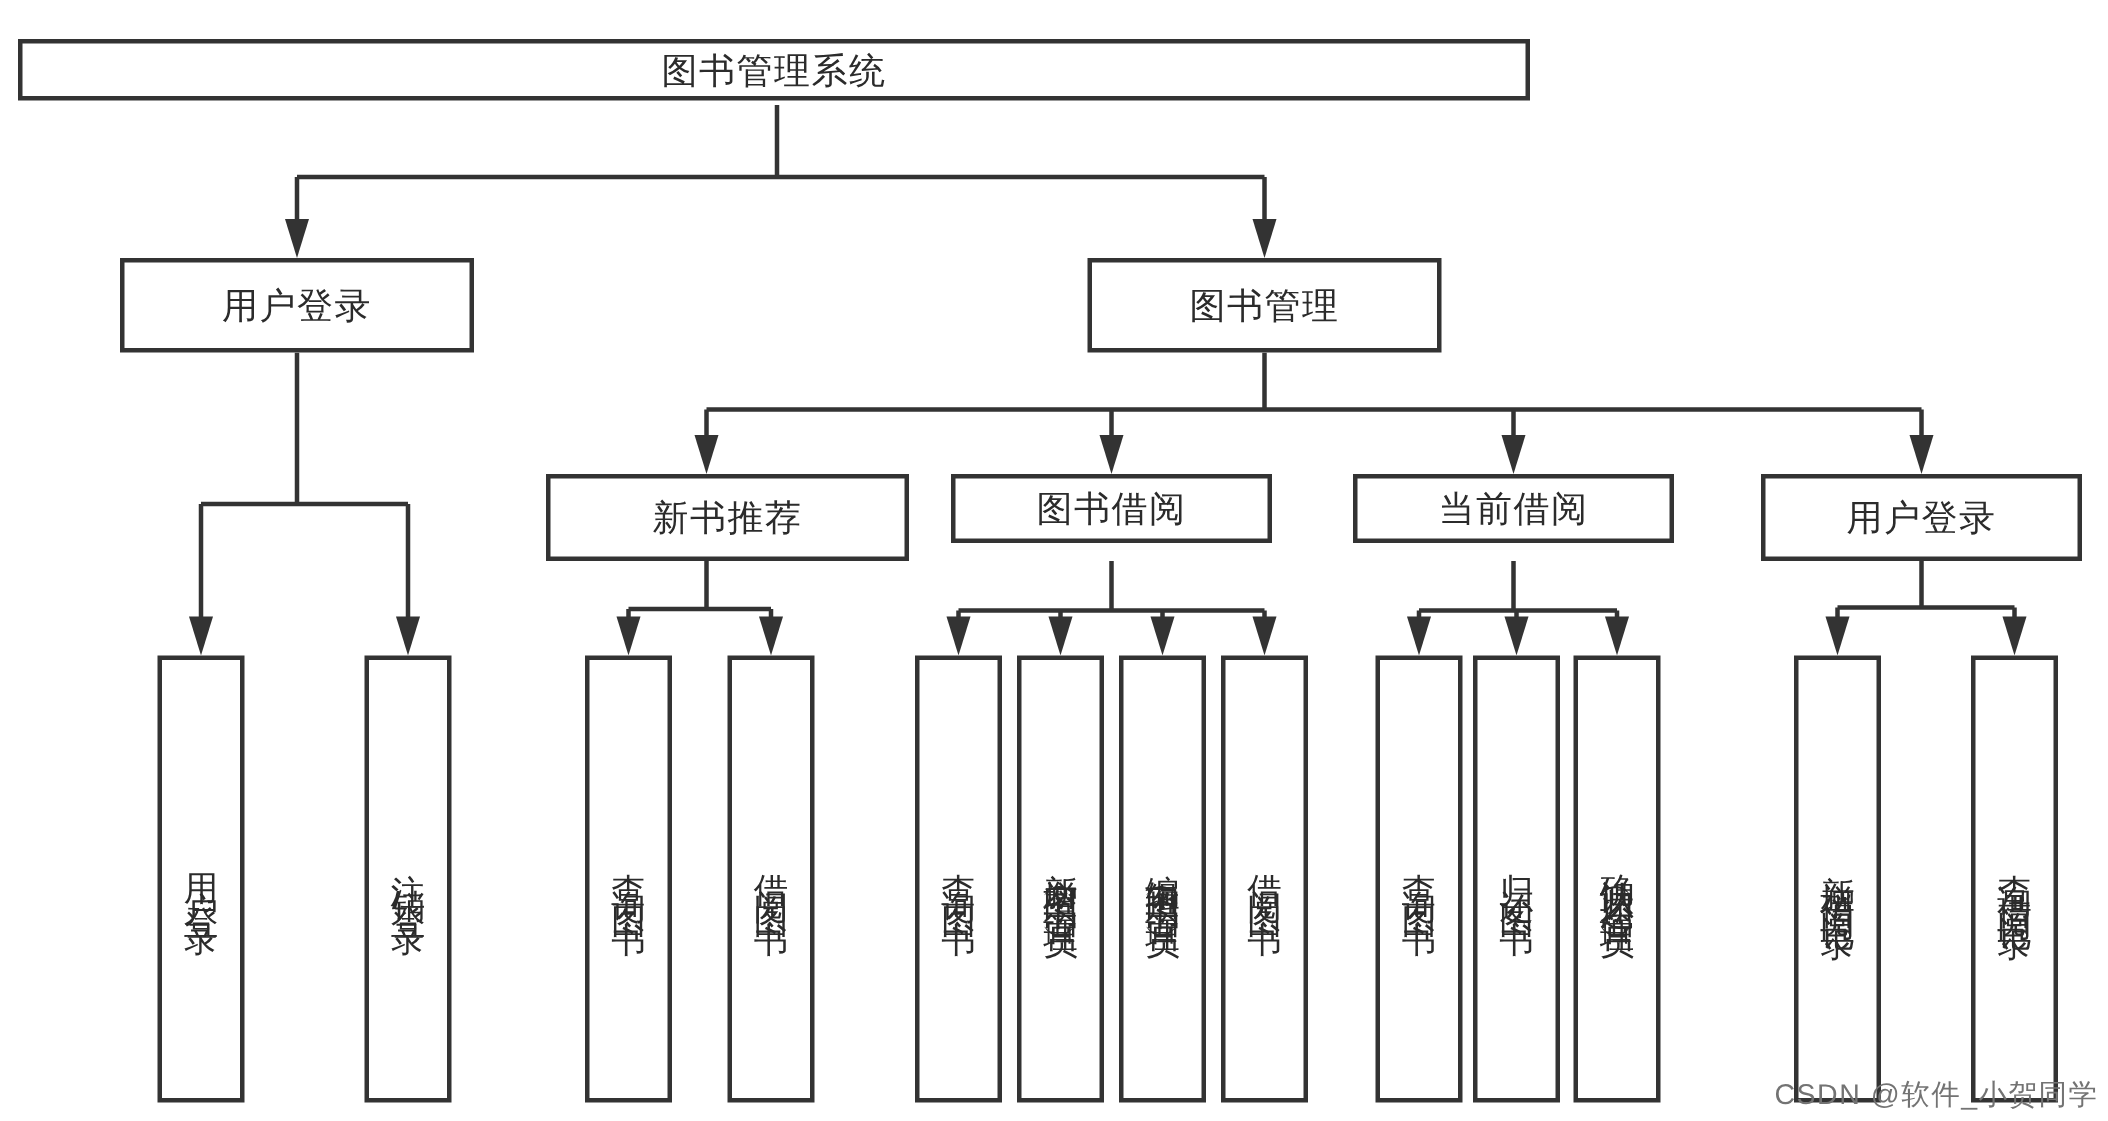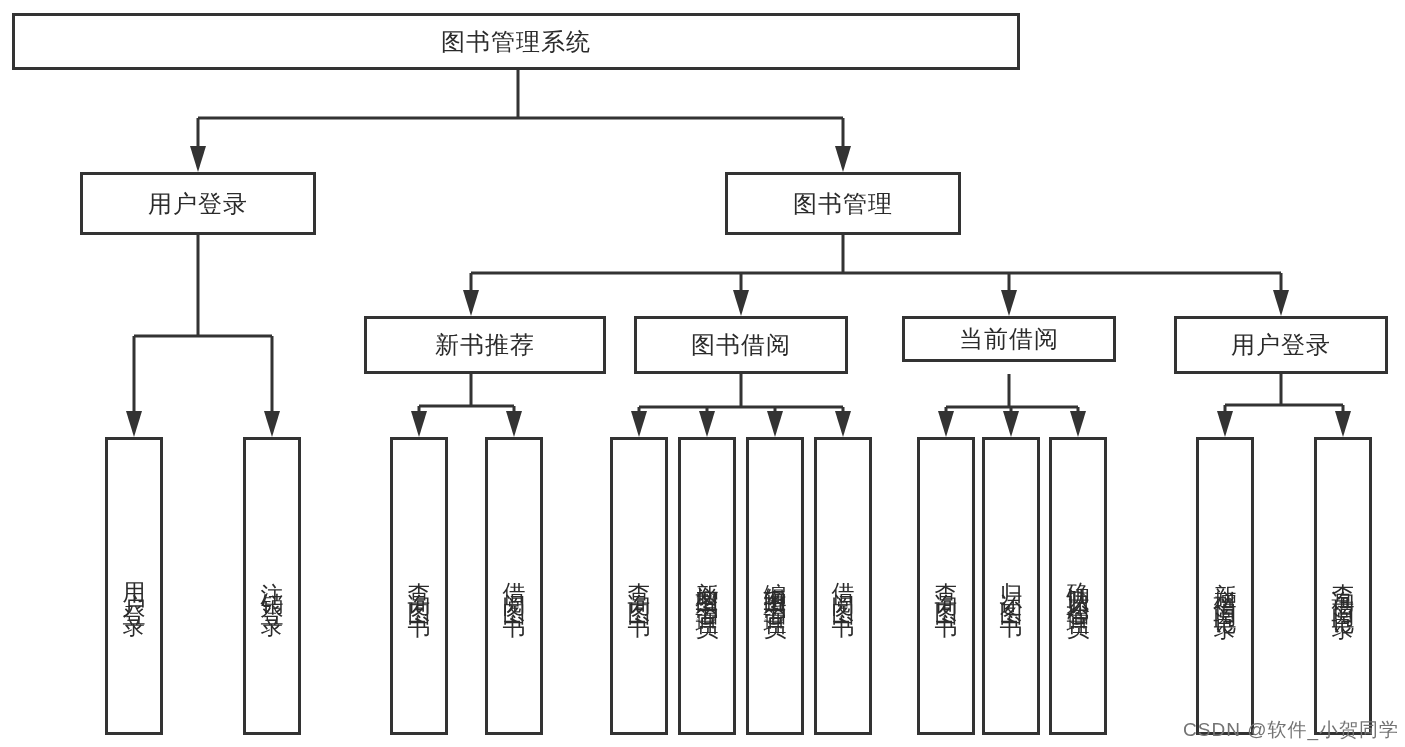--- a/index.html
+++ b/index.html
@@ -78,35 +78,35 @@
       <polygon points="767,411 783,411 775,437"></polygon>
       <polygon points="835,411 851,411 843,437"></polygon>
       <polygon points="938,411 954,411 946,437"></polygon>
       <polygon points="1003,411 1019,411 1011,437"></polygon>
       <polygon points="1070,411 1086,411 1078,437"></polygon>
       <polygon points="1217,411 1233,411 1225,437"></polygon>
       <polygon points="1335,411 1351,411 1343,437"></polygon>
     </g>
   </svg>
 
-  <div class="box" style="left:12px;top:13px;width:1008px;height:57px">
+  <div class="box" style="left:12px;top:26px;width:1008px;height:41px">
     <span class="hlabel">图书管理系统</span>
   </div>
 
   <div class="box" style="left:80px;top:172px;width:236px;height:63px">
     <span class="hlabel">用户登录</span>
   </div>
   <div class="box" style="left:725px;top:172px;width:236px;height:63px">
     <span class="hlabel">图书管理</span>
   </div>
 
   <div class="box" style="left:364px;top:316px;width:242px;height:58px">
     <span class="hlabel">新书推荐</span>
   </div>
-  <div class="box" style="left:634px;top:316px;width:214px;height:58px">
+  <div class="box" style="left:634px;top:316px;width:214px;height:46px">
     <span class="hlabel">图书借阅</span>
   </div>
   <div class="box" style="left:902px;top:316px;width:214px;height:46px">
     <span class="hlabel">当前借阅</span>
   </div>
   <div class="box" style="left:1174px;top:316px;width:214px;height:58px">
     <span class="hlabel">用户登录</span>
   </div>
 
   <div class="box vbox" style="left:105px">

